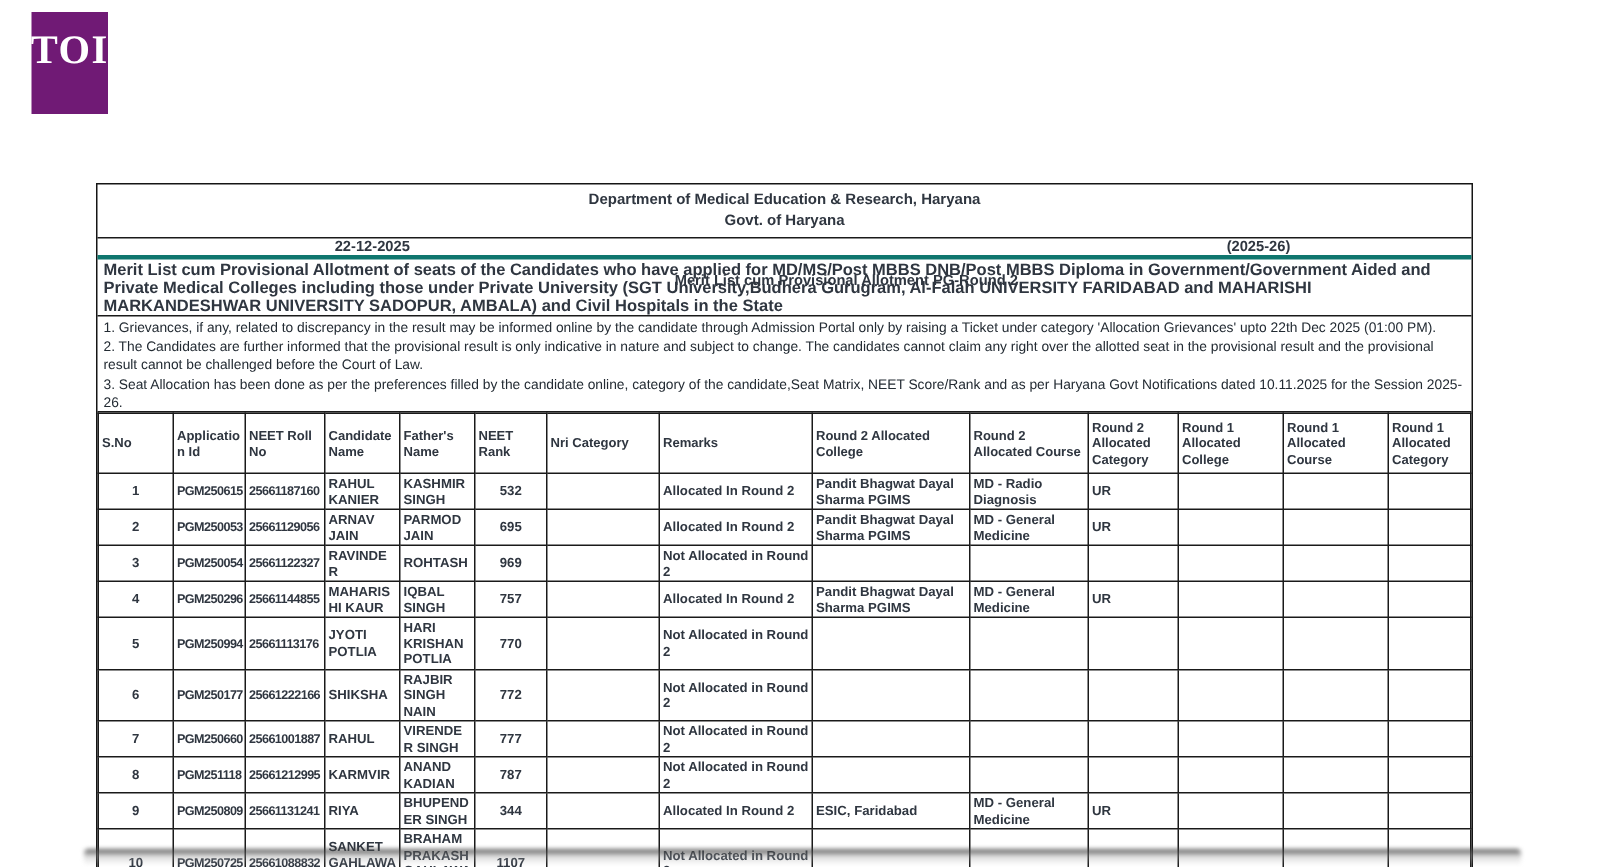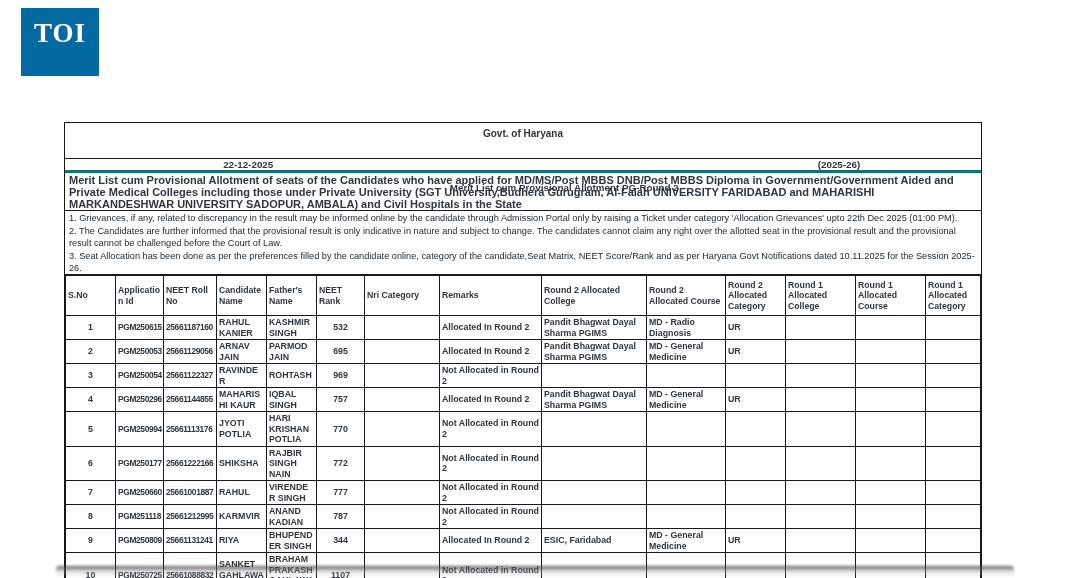--- a/index.html
+++ b/index.html
@@ -1,22 +1,22 @@
 <!DOCTYPE html>
 <html><head>
 <meta charset="utf-8">
 <style>
   * { margin: 0; padding: 0; box-sizing: border-box; }
   html, body { width: 1070px; height: 578px; background: #ffffff; overflow: hidden; }
   body { position: relative; font-family: "Liberation Sans", "DejaVu Sans", sans-serif; color: #2f3640; }
 
   
   .toi-logo {
-    position: absolute; left: 21px; top: 8px; width: 78px; height: 68px;
-    background: #0369a1; display: flex; justify-content: center; align-items: flex-start;
+    position: absolute; left: 21px; top: 8px; width: 51px; height: 68px;
+    background: #701a75; display: flex; justify-content: center; align-items: flex-start;
   }
   .toi-logo span {
     font-family: "Liberation Serif", "DejaVu Serif", serif;
     font-weight: bold; font-size: 27px; color: #ffffff; margin-top: 10px; letter-spacing: 1px;
   }
 
   
   .doc {
     position: absolute; left: 64px; top: 122px; width: 918px;
     border: 1.5px solid #151515; background: #ffffff;
@@ -59,20 +59,21 @@
 </head>
 <body>
 
 <div class="toi-logo">
   <span>TOI</span>
 </div>
 
 <div class="doc">
 
   <div class="org-box">
+    <div class="org-line">Department of Medical Education &amp; Research, Haryana</div>
     <div class="org-line">Govt. of Haryana</div>
   </div>
 
   <div class="date-row">
     <div class="cell-date">22-12-2025</div>
     <div class="cell-title">Merit List cum Provisional Allotment PG-Round 2</div>
     <div class="cell-session">(2025-26)</div>
   </div>
 
   <div class="desc-box">Merit List cum Provisional Allotment of seats of the Candidates who have applied for MD/MS/Post MBBS DNB/Post MBBS Diploma in Government/Government Aided and Private Medical Colleges including those under Private University (SGT University,Budhera Gurugram, Al-Falah UNIVERSITY FARIDABAD and MAHARISHI MARKANDESHWAR UNIVERSITY SADOPUR, AMBALA) and Civil Hospitals in the State</div>

